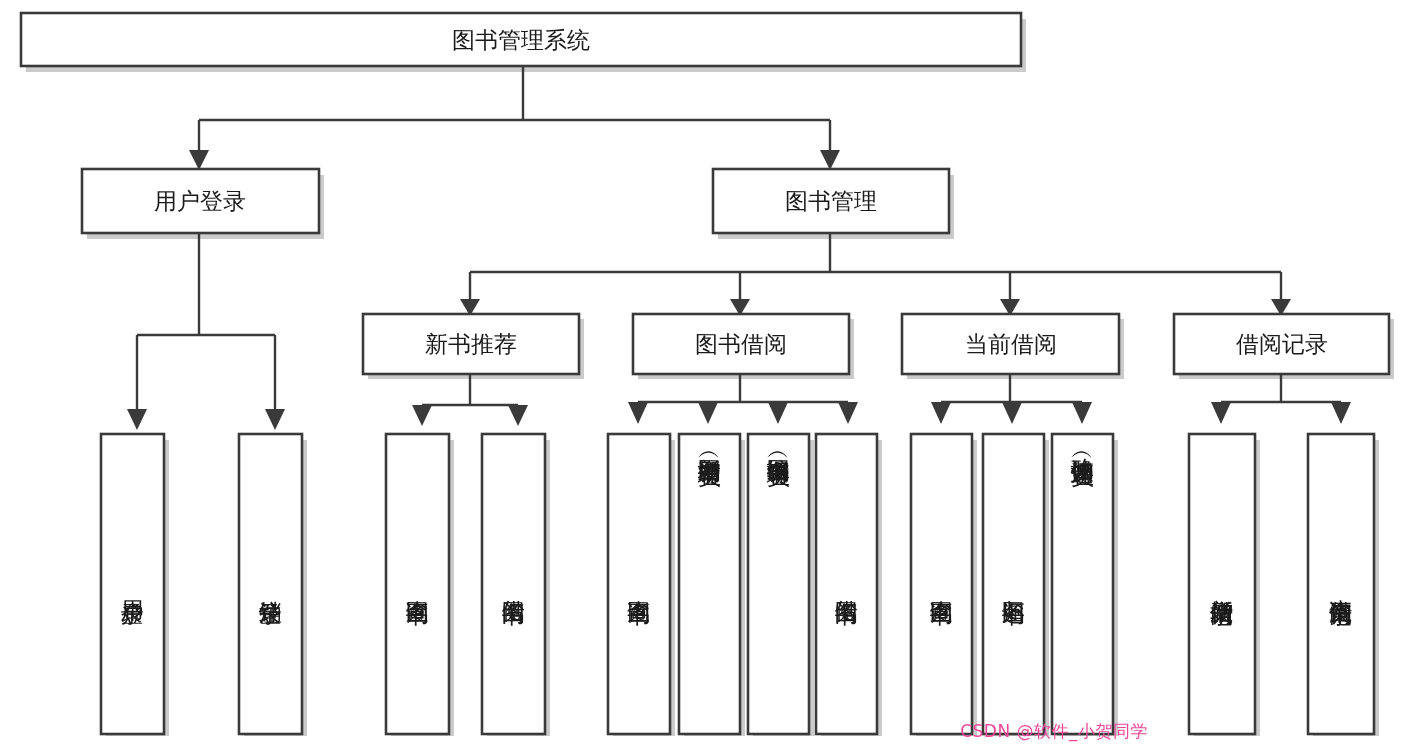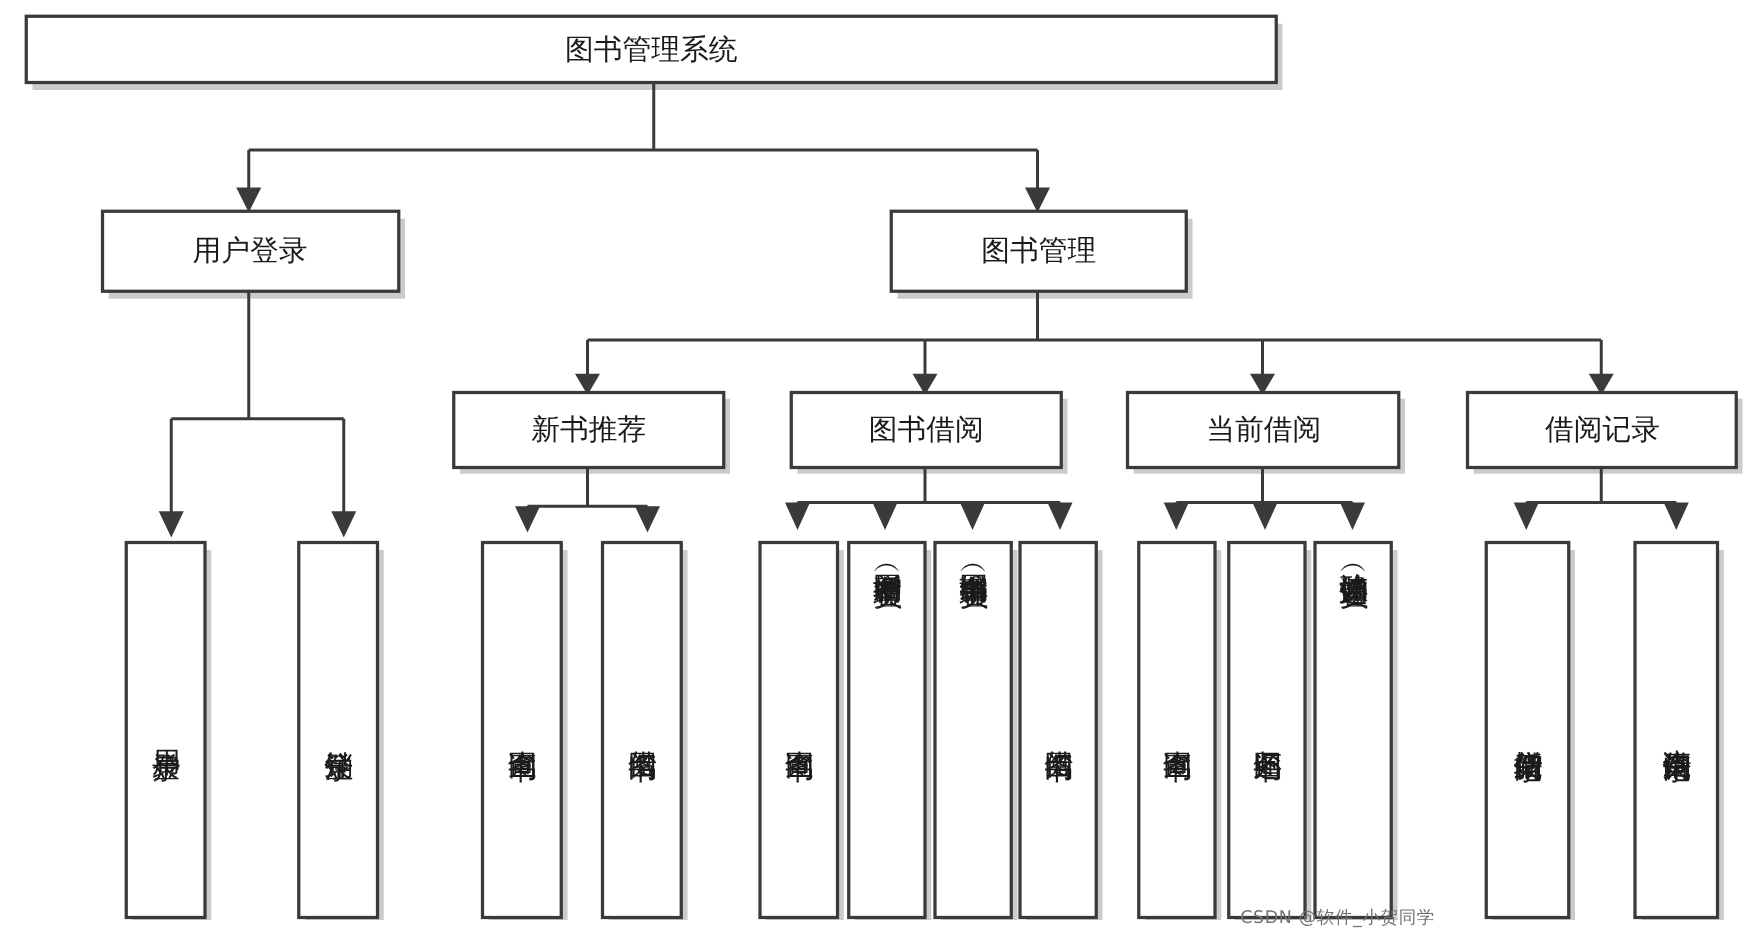--- a/index.html
+++ b/index.html
@@ -66,22 +66,22 @@
     color: #1b1b1b;
     line-height: 1.06;
     letter-spacing: 1px;
     white-space: nowrap;
   }
   .watermark {
     position: absolute;
     right: 10px;
     bottom: 4px;
     font-family: "DejaVu Sans", "Liberation Sans", sans-serif;
-    font-size: 14px;
-    color: #737373;
+    font-size: 17px;
+    color: #ec4899;
     letter-spacing: 0.5px;
     user-select: none;
   }
 </style>
 </head>
 <body>
 
 <div id="diagram-root">
 
   <svg class="flow" viewBox="0 0 1405 747">

